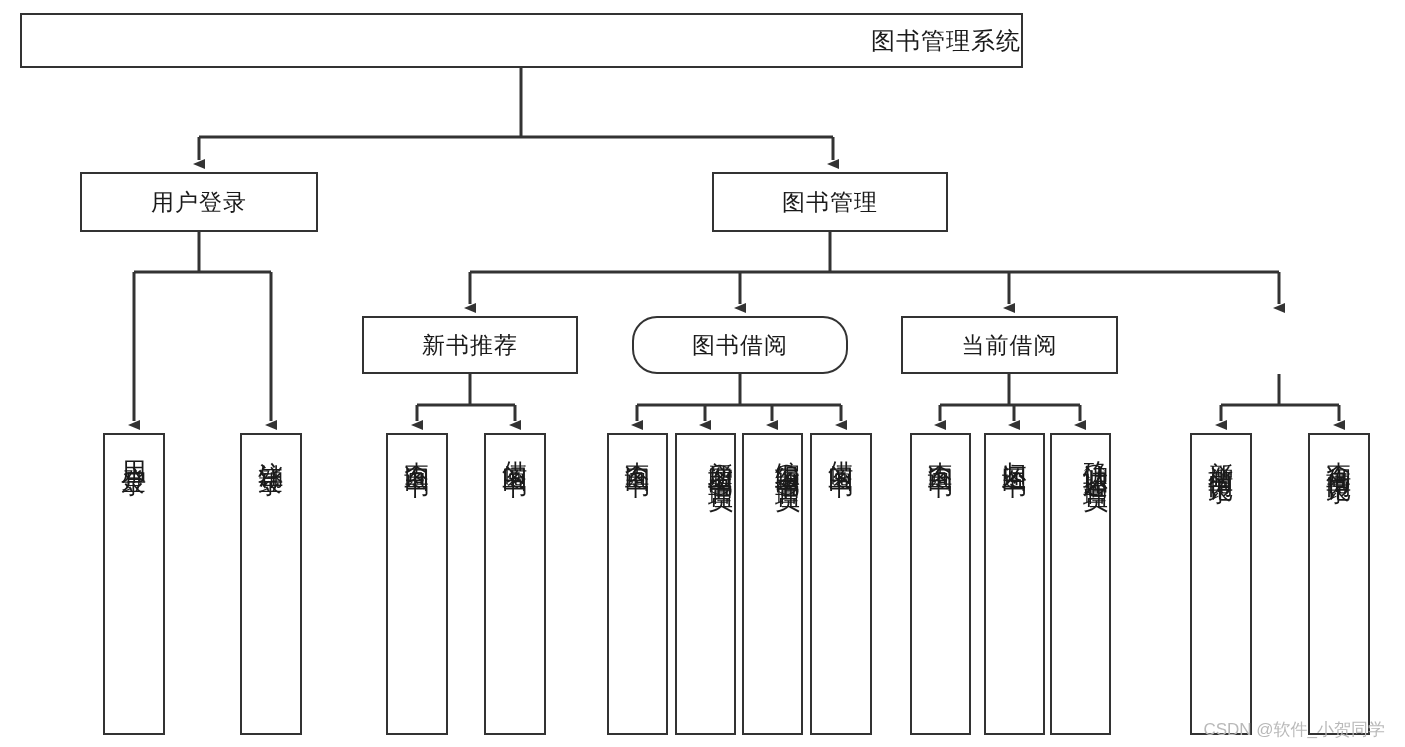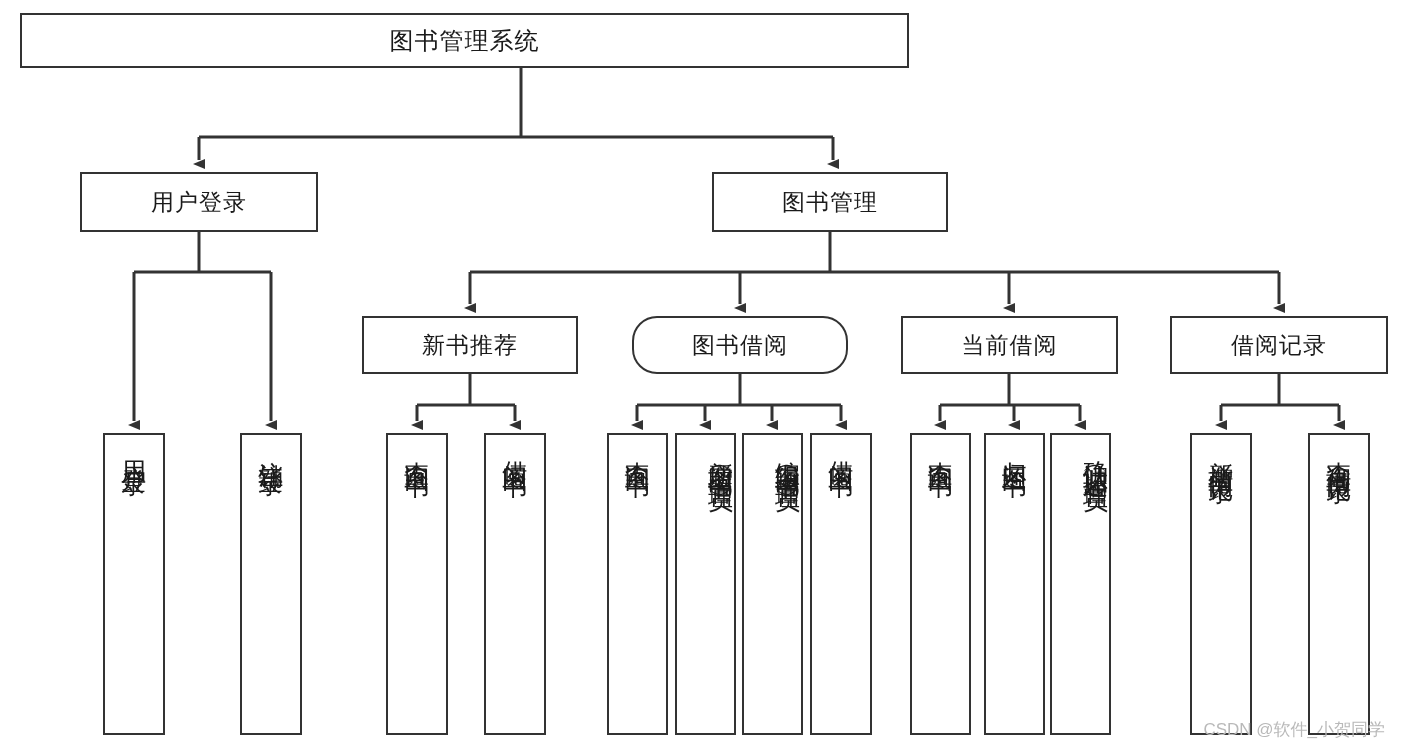--- a/index.html
+++ b/index.html
@@ -99,42 +99,39 @@
       <path d="M1014,405 L1014,421" marker-end="url(#arrow)"></path>
       <path d="M1080,405 L1080,421" marker-end="url(#arrow)"></path>
 
       <path d="M1279,374 L1279,405"></path>
       <path d="M1221,405 L1339,405"></path>
       <path d="M1221,405 L1221,421" marker-end="url(#arrow)"></path>
       <path d="M1339,405 L1339,421" marker-end="url(#arrow)"></path>
     </g>
   </svg>
 
-  <div class="node root horiz" style="left:20px;top:13px;width:889px;height:55px;">
+  <div class="node root horiz" style="left:20px;top:13px;width:1003px;height:55px;justify-content:flex-end;">
     <span>图书管理系统</span>
   </div>
 
   <div class="node horiz" style="left:80px;top:172px;width:238px;height:60px;">
     <span>用户登录</span>
   </div>
   <div class="node horiz" style="left:712px;top:172px;width:236px;height:60px;">
     <span>图书管理</span>
   </div>
 
   <div class="node horiz" style="left:362px;top:316px;width:216px;height:58px;">
     <span>新书推荐</span>
   </div>
   <div class="node horiz" style="left:632px;top:316px;width:216px;height:58px;border-radius:25px;">
     <span>图书借阅</span>
   </div>
   <div class="node horiz" style="left:901px;top:316px;width:217px;height:58px;justify-content:center;">
     <span>当前借阅</span>
-  </div>
-  <div class="node horiz" style="left:1170px;top:316px;width:218px;height:58px;">
-    <span>借阅记录</span>
   </div>
 
   <div class="node leaf center" style="left:103px;top:433px;width:62px;height:302px;">
     <span class="vtext">用户登录</span>
   </div>
   <div class="node leaf center" style="left:240px;top:433px;width:62px;height:302px;">
     <span class="vtext">注销登录</span>
   </div>
 
   <div class="node leaf center" style="left:386px;top:433px;width:62px;height:302px;">

